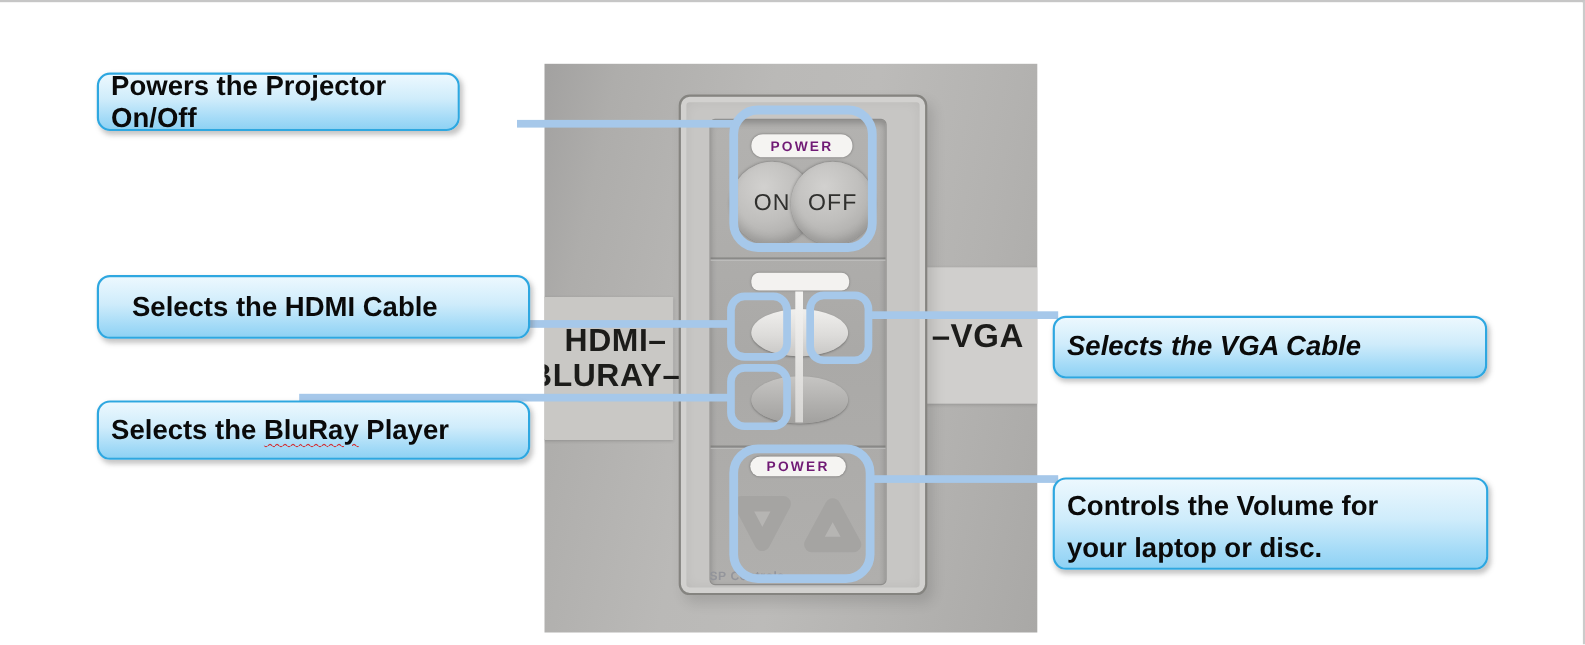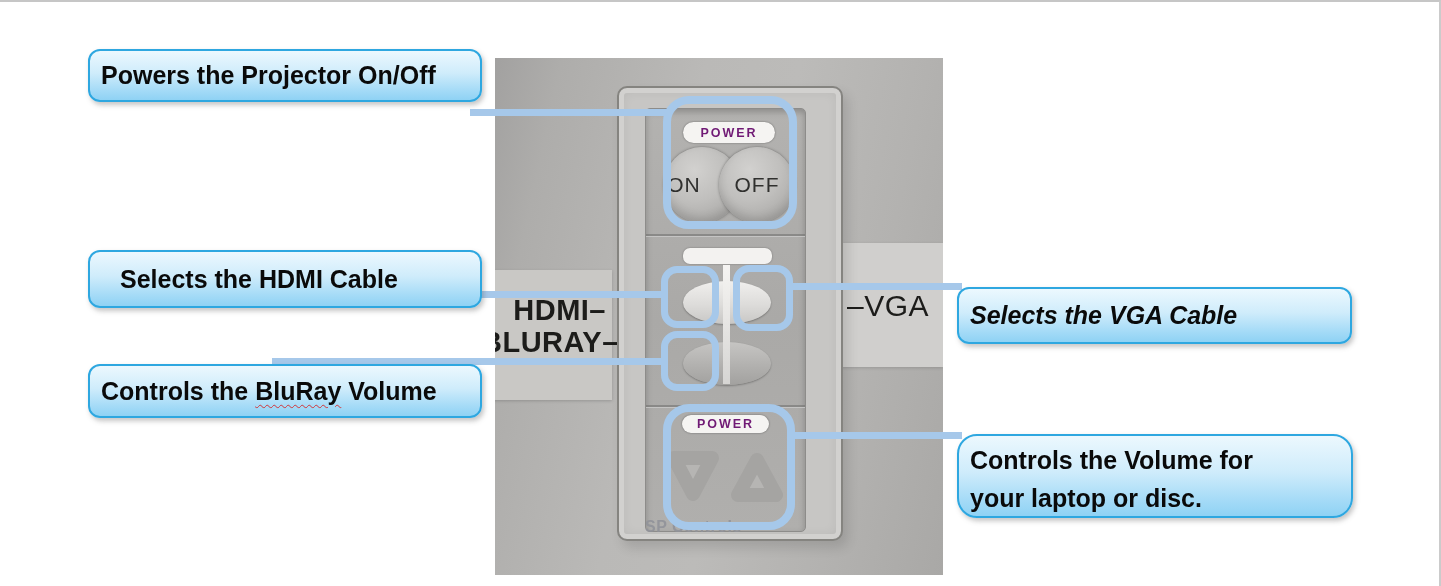--- a/index.html
+++ b/index.html
@@ -25,21 +25,21 @@
   .paper-left .paper-text {
     padding-top:24px; padding-right:6px; text-align:right;
     font-size:29px; line-height:32px; color:#1c1c1a; letter-spacing:.5px;
   }
   .paper-right {
     position:absolute; left:347px; top:185px; width:101px; height:124px;
     background:#d0cfcd; box-shadow:0 1px 3px rgba(0,0,0,.15);
   }
   .paper-right .paper-text {
     position:absolute; left:5px; top:46px;
-    font-size:30px; color:#1c1c1a; letter-spacing:.5px;
+    font-size:30px; color:#1c1c1a; letter-spacing:.5px;font-weight:bold;
   }
   .plate {
     position:absolute; left:122px; top:28px; width:226px; height:455px;
     background:#c7c6c4; border:2px solid #858480; border-radius:10px;
     box-shadow:inset 0 0 0 5px #d2d1cf, inset 0 0 14px rgba(0,0,0,.12), 5px 7px 12px rgba(0,0,0,.12);
   }
   .recess {
     position:absolute; left:150px; top:50px; width:161px; height:424px;
     background:linear-gradient(180deg,#b3b2b0 0%,#aaa9a7 50%,#b0afad 100%);
     border:1px solid #8d8c8a; border-radius:5px;
@@ -60,21 +60,21 @@
     background:radial-gradient(circle at 40% 30%, #d2d1cf 0%, #c0bfbd 45%, #aaa9a7 80%, #9b9a98 100%);
     box-shadow:0 0 3px rgba(0,0,0,.4), inset 0 -5px 8px rgba(0,0,0,.12);
   }
   .peanut-circle.on { left:169px; }
   .peanut-circle.off { left:224px; }
   .peanut-label {
     position:absolute; top:89px; width:76px; height:76px;
     display:flex; align-items:center; justify-content:center;
     font-size:21px; color:#30302e; letter-spacing:1px;
   }
-  .peanut-label.on { left:151px; }
+  .peanut-label.on { left:169px; }
   .peanut-label.off { left:224px; }
   .indicator-bar {
     position:absolute; left:188px; top:190px; width:89px; height:16px; border-radius:7px;
     background:#f3f2f0; box-shadow:0 0 2px rgba(0,0,0,.35);
   }
   .select-ellipse {
     position:absolute; left:188px; width:88px; height:43px; border-radius:50%;
     box-shadow:0 1px 2px rgba(0,0,0,.3);
   }
   .select-ellipse.top { top:223px;
@@ -83,21 +83,21 @@
     background:linear-gradient(180deg,#c6c5c3 0%,#b0afad 60%,#a2a19f 100%); }
   .divider-strip {
     position:absolute; left:228px; top:207px; width:7px; height:119px;
     background:linear-gradient(180deg,#f5f4f2 0%,#e9e8e6 40%,#d6d5d3 100%);
   }
   .vol-btn { position:absolute; }
   .vol-btn.down { left:166px; top:389px; }
   .vol-btn.up { left:231px; top:391px; }
   .brand {
     position:absolute; left:150px; top:460px; width:120px;
-    font-size:16px; font-weight:bold; color:#91939a; letter-spacing:.5px; opacity:.9;
+    font-size:11px; font-weight:bold; color:#91939a; letter-spacing:.5px; opacity:.9;
   }
 
   
   .connector {
     position:absolute; height:7px; z-index:1;
     background:var(--connector-blue,#a6c8ea);
   }
   .hl-box {
     position:absolute; z-index:2; border-style:solid;
     border-color:var(--connector-blue,#a6c8ea); background:transparent;
@@ -170,34 +170,34 @@
   <div class="connector" style="left:272px; top:356px; width:392px;"></div>
   <div class="connector" style="left:790px; top:281px; width:172px;"></div>
   <div class="connector" style="left:792px; top:430px; width:170px;"></div>
 
   <div class="hl-box big" style="left:663px; top:94px;  width:134px; height:133px;"></div>
   <div class="hl-box small" style="left:661px; top:264px; width:58px;  height:62px;"></div>
   <div class="hl-box small" style="left:733px; top:263px; width:60px;  height:66px;"></div>
   <div class="hl-box small" style="left:661px; top:329px; width:58px;  height:60px;"></div>
   <div class="hl-box big" style="left:663px; top:402px; width:132px; height:126px;"></div>
 
-  <div class="callout" style="left:88px; top:47px; width:394px; height:53px;">
+  <div class="callout" style="left:88px; top:64px; width:330px; height:53px;">
     <span>Powers the Projector On/Off</span>
   </div>
 
   <div class="callout" style="left:88px; top:248px; width:394px; height:58px;padding-left:30px;">
     <span>Selects the HDMI Cable</span>
   </div>
 
   <div class="callout" style="left:88px; top:362px; width:394px; height:54px;">
-    <span><span>Controls the </span><span class="squiggle">BluRay</span><span> Volume</span></span>
+    <span><span>Selects the </span><span class="squiggle">BluRay</span><span> Player</span></span>
   </div>
 
   <div class="callout" style="left:957px; top:285px; width:395px; height:57px;font-style:italic;">
     <span>Selects the VGA Cable</span>
   </div>
 
-  <div class="callout two-line" style="left:957px; top:432px; width:396px; height:84px;border-radius:20px;">
+  <div class="callout two-line" style="left:957px; top:432px; width:396px; height:84px;">
     <div>Controls the Volume for</div>
     <div>your laptop or disc.</div>
   </div>
 
 </div>
 
 </body></html>

